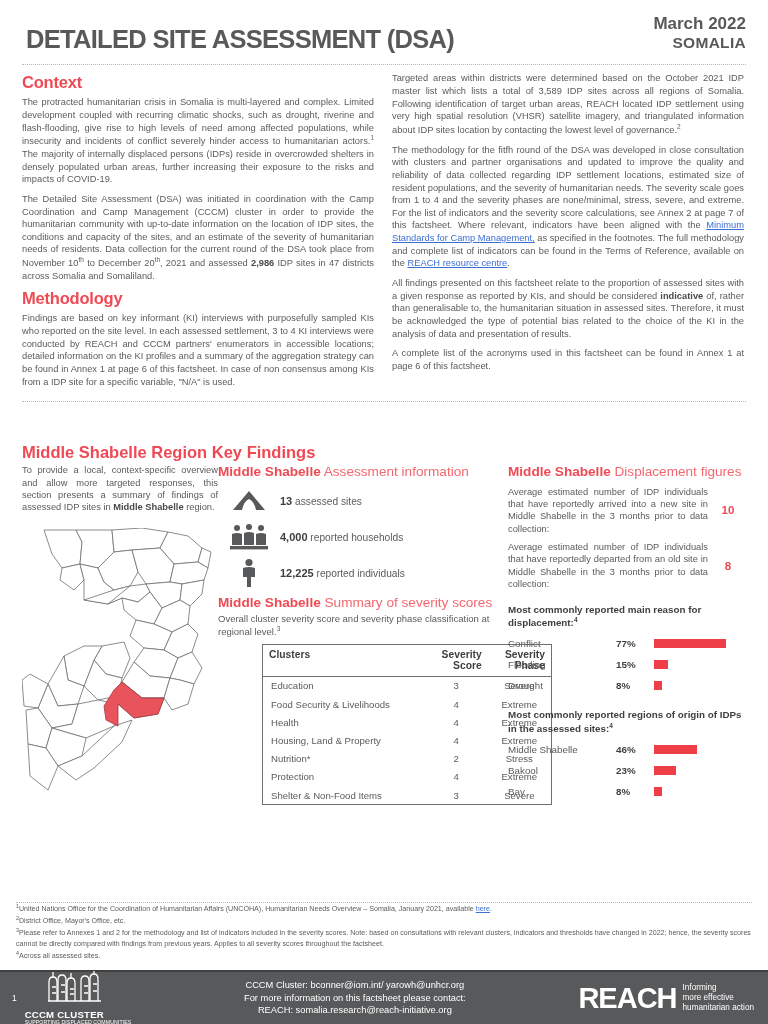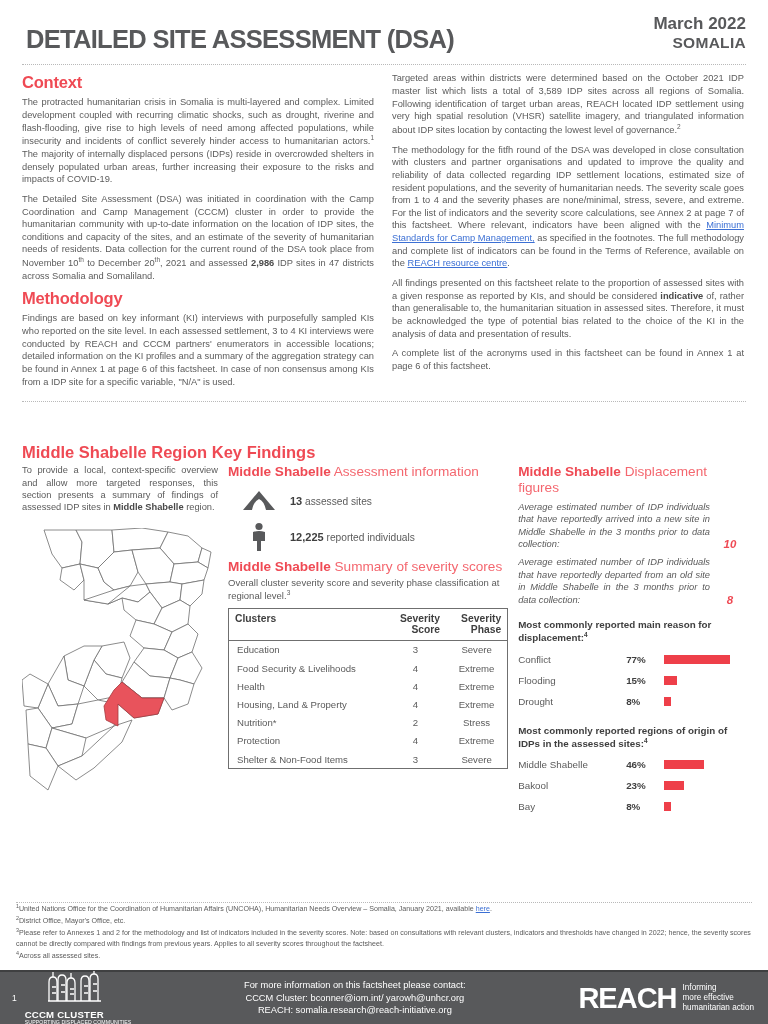--- a/index.html
+++ b/index.html
@@ -48,21 +48,21 @@
   a.link { color: #3b6fd4; text-decoration: underline; }
   sup { font-size: 6.5px; vertical-align: super; }
 
   
   .findings-head {
     color: #ef4a54; font-size: 16.5px; font-weight: bold;
     padding: 5px 0 2px 22px;
     margin-top: 36px;
   }
   .findings {
-    display: flex; padding: 0 18px 0 22px; gap: 10px;
+    display: flex; padding: 0 18px 0 22px; 
   }
   .fc-left  { width: 196px; }
   .fc-mid   { width: 290px; }
   .fc-right { width: 240px; }
 
   .sub-head {
     font-size: 13.6px; line-height: 1.13; margin-bottom: 3px;
     color: #f4676f; font-weight: normal;
   }
   .sub-head b { color: #ef4a54; font-weight: bold; }
@@ -79,36 +79,36 @@
   .stats { margin-top: 2px; }
   .stat-row { display: flex; align-items: center; height: 36px; }
   .stat-icon { width: 62px; display: flex; justify-content: center; align-items: center; }
   .stat-text { font-size: 10.2px; color: #5b5b5b; }
   .stat-text b { font-size: 11px; color: #3f3f3f; }
 
   
   .sev-note { font-size: 9.5px; line-height: 1.3; color: #5b5b5b; margin: 2px 0 5px 0; }
   table.sev {
     width: 100%; border-collapse: collapse;
-    border: 1.3px solid #6f6f6f; font-size: 9.6px;
+    border: 1.3px solid #6f6f6f; font-size: 9.6px; margin-left: 44px;
   }
   table.sev th {
     font-weight: bold; color: #3f3f3f; font-size: 10.3px;
     padding: 4px 6px 5px 6px; text-align: right; vertical-align: top;
     border-bottom: 1.3px solid #6f6f6f;
   }
   table.sev th.first { text-align: left; }
   table.sev td {
     padding: 3.6px 6px; color: #5b5b5b; text-align: center;
   }
   table.sev td.first { text-align: left; padding-left: 8px; }
   table.sev td.phase { text-align: center; }
 
   
-  .disp-row { display: flex; align-items: flex-end; margin-top: 6px; font-style: italic; }
+  .disp-row { display: flex; align-items: center; margin-top: 6px; }
   .disp-text { flex: 1; font-size: 9.3px; line-height: 1.33; text-align: justify; color: #5b5b5b; }
   .disp-num { width: 40px; text-align: center; font-size: 11.5px; font-weight: bold; color: #ef4a54; }
 
   .chart-title {
     font-size: 9.8px; font-weight: bold; color: #3f3f3f;
     line-height: 1.25; margin: 13px 0 4px 0;
   }
   .bar-row { display: flex; align-items: center; height: 21px; }
   .bar-label { width: 108px; font-size: 9.8px; color: #5b5b5b; }
   .bar-pct   { width: 38px; font-size: 9.8px; font-weight: bold; color: #3f3f3f; }
@@ -256,20 +256,36 @@
           <div class="stat-icon">
             <svg width="34" height="22" viewBox="0 0 34 22">
               <path d="M17 1 L33 20 L24 20 Q22 11 17 9 Q12 11 10 20 L1 20 Z" fill="#58595b"></path>
             </svg>
           </div>
           <div class="stat-text">
             <b>13</b><span> assessed sites</span>
           </div>
         </div>
 
+        <div class="stat-row">
+          <div class="stat-icon">
+            <svg width="40" height="28" viewBox="0 0 40 28">
+              <circle cx="8" cy="5" r="3" fill="#58595b"></circle>
+              <circle cx="20" cy="4" r="3" fill="#58595b"></circle>
+              <circle cx="32" cy="5" r="3" fill="#58595b"></circle>
+              <path d="M3 11 Q8 9 13 11 L13 22 L3 22 Z" fill="#58595b"></path>
+              <path d="M15 10 Q20 8 25 10 L25 22 L15 22 Z" fill="#58595b"></path>
+              <path d="M27 11 Q32 9 37 11 L37 22 L27 22 Z" fill="#58595b"></path>
+              <rect x="1" y="23" width="38" height="3.4" fill="#58595b"></rect>
+            </svg>
+          </div>
+          <div class="stat-text">
+            <b>4,000</b><span> reported households</span>
+          </div>
+        </div>
 
         <div class="stat-row">
           <div class="stat-icon">
             <svg width="20" height="30" viewBox="0 0 20 30">
               <circle cx="10" cy="4.5" r="3.6" fill="#58595b"></circle>
               <path d="M4 10 Q10 8 16 10 L16 19 L12 19 L12 29 L8 29 L8 19 L4 19 Z" fill="#58595b"></path>
             </svg>
           </div>
           <div class="stat-text">
             <b>12,225</b><span> reported individuals</span>
@@ -444,22 +460,22 @@
           <path d="M7 23 L11 23 M16 22 L20 22 M25 24 L29 24 M39 23 L43 23 M48 21 L52 21"></path>
         </g>
       </svg>
       <div class="cccm-text">
         <div class="cccm-title">CCCM CLUSTER</div>
         <div class="cccm-sub">SUPPORTING DISPLACED COMMUNITIES</div>
       </div>
     </div>
 
     <div class="contact">
+      <div>CCCM Cluster: bconner@iom.int/ yarowh@unhcr.org</div>
       <div>For more information on this factsheet please contact:</div>
-      <div>CCCM Cluster: bconner@iom.int/ yarowh@unhcr.org</div>
       <div>REACH: somalia.research@reach-initiative.org</div>
     </div>
 
     <div class="reach-block">
       <div class="reach-word">REACH</div>
       <div class="reach-tag">
         <div>Informing</div>
         <div>more effective</div>
         <div>humanitarian action</div>
       </div>

